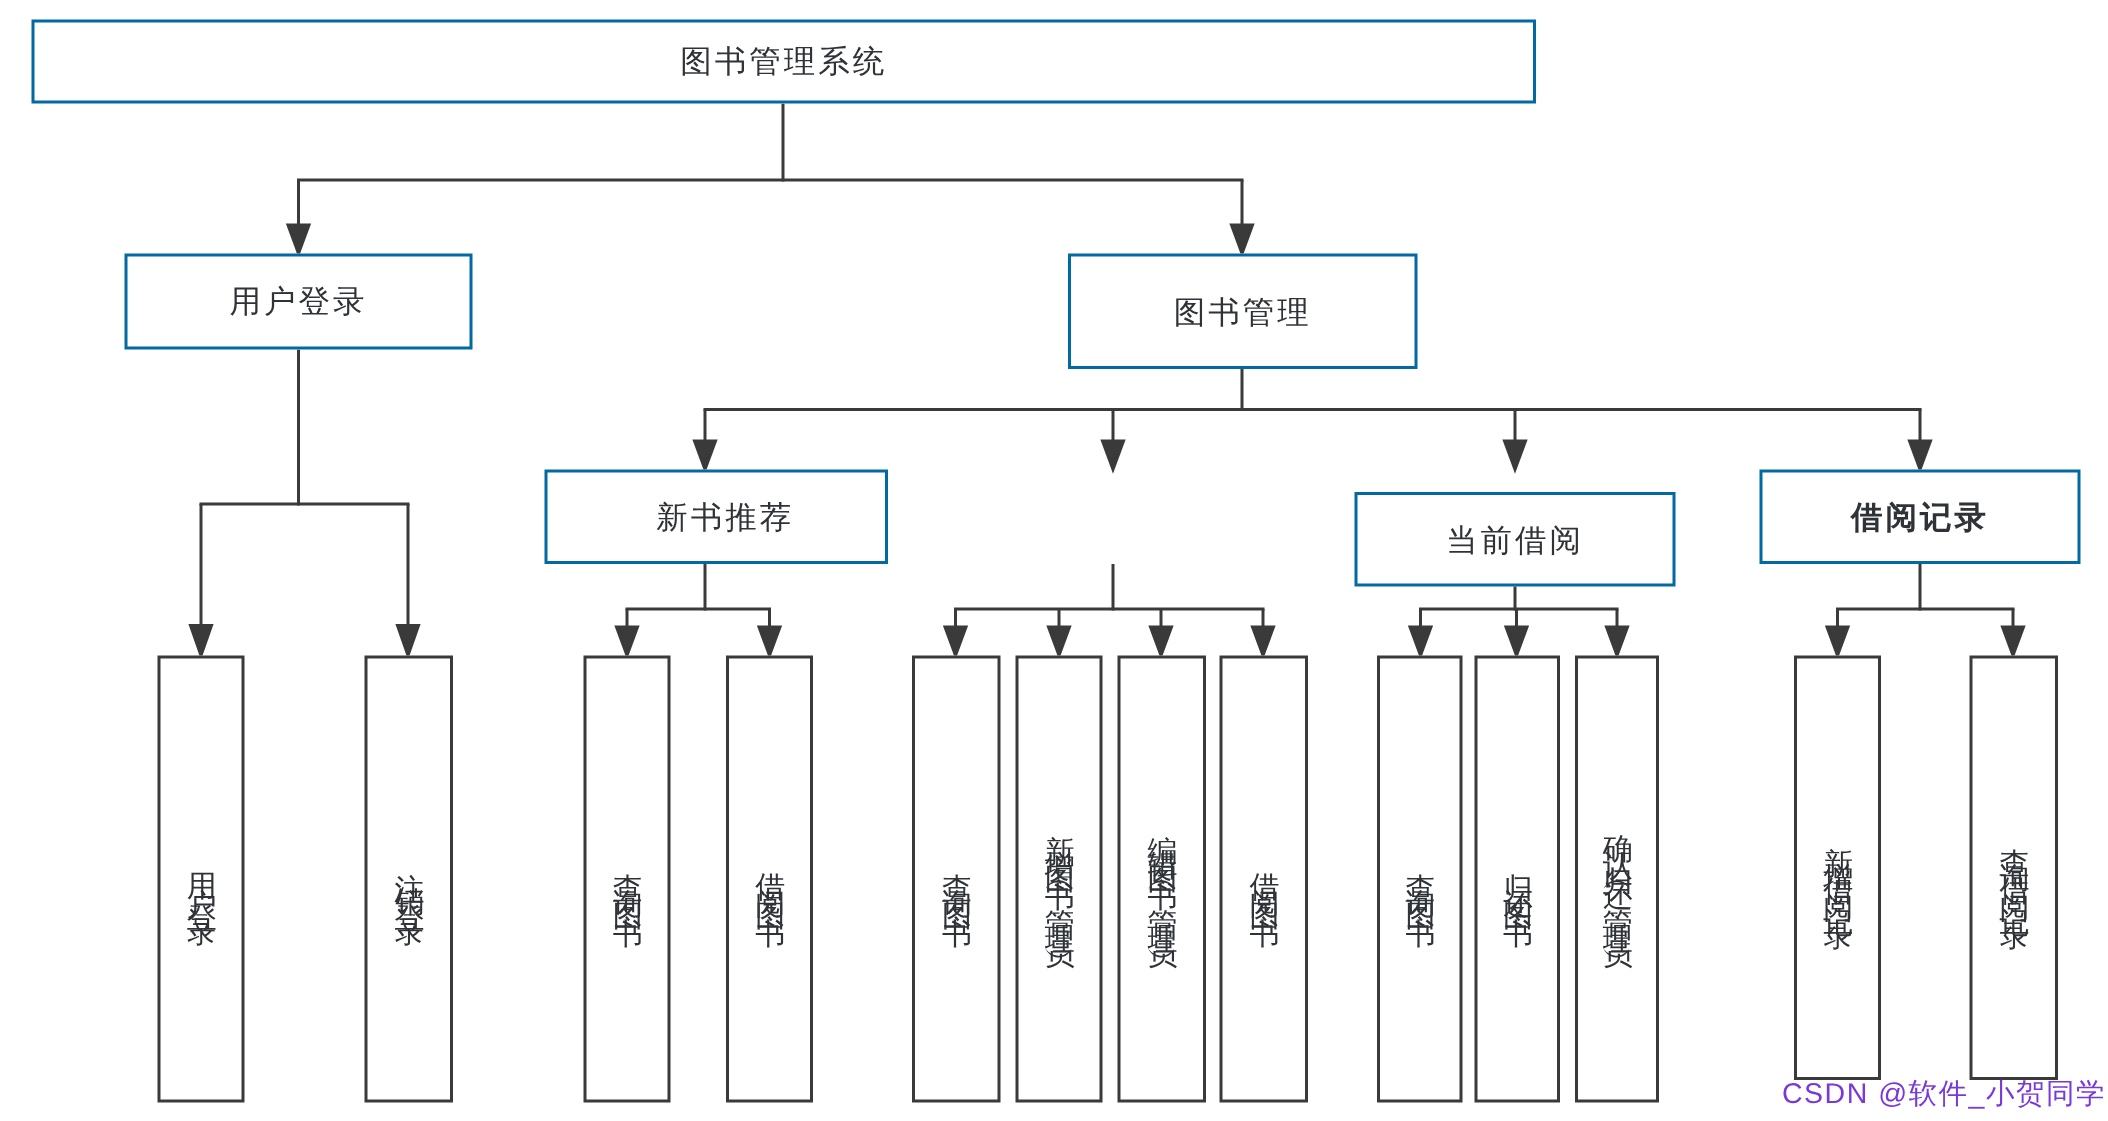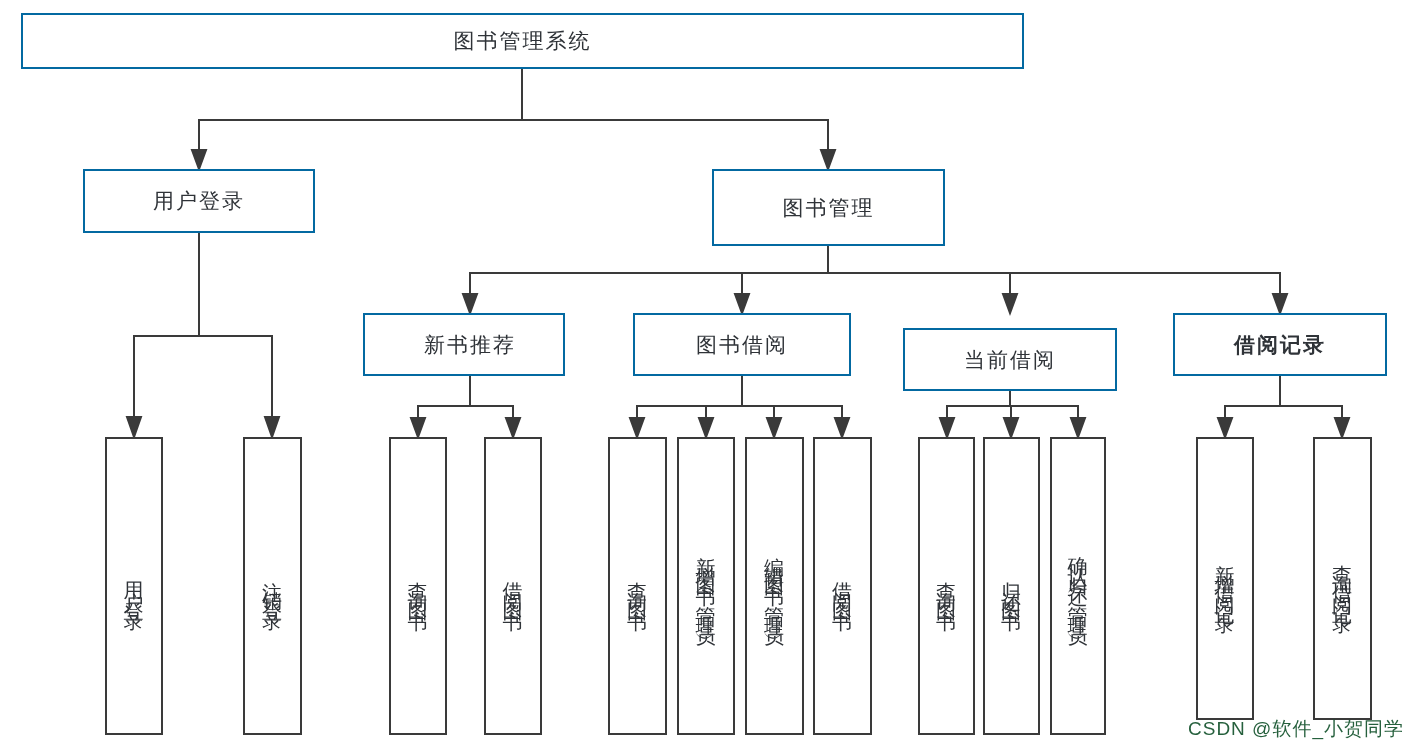--- a/index.html
+++ b/index.html
@@ -50,21 +50,21 @@
     z-index: 2;
     line-height: 1;
   }
   #watermark {
     position: absolute;
     left: 1188px;
     top: 716px;
     z-index: 5;
     font-size: 19px;
     letter-spacing: 1px;
-    color: #14532d;
+    color: #6d28d9;
     opacity: 0.92;
     white-space: nowrap;
   }
 </style>
 </head>
 <body>
 
 <div id="canvas">
 
   <svg id="wires" width="1405" height="747" viewBox="0 0 1405 747" stroke="#3a3a3a" stroke-width="2" fill="#3a3a3a">
@@ -127,22 +127,21 @@
     <polygon points="1218,418 1232,418 1225,437"></polygon>
     <line x1="1342" y1="406" x2="1342" y2="420"></line>
     <polygon points="1335,418 1349,418 1342,437"></polygon>
   </svg>
 
   <div class="hbox" style="left:21px; top:13px; width:1003px; height:56px;">图书管理系统</div>
 
   <div class="hbox" style="left:83px; top:169px; width:232px; height:64px;">用户登录</div>
   <div class="hbox" style="left:712px; top:169px; width:233px; height:77px;">图书管理</div>
 
-  <div class="hbox" style="left:363px; top:313px; width:202px; height:63px;padding-left:12px;">新书推荐</div>
-  <div class="hbox" style="left:633px; top:313px; width:218px; height:63px;">图书借阅</div>
+  <div class="hbox" style="left:363px; top:313px; width:229px; height:63px;padding-left:12px;">新书推荐</div>
   <div class="hbox" style="left:903px; top:328px; width:214px; height:63px;text-align:right;">当前借阅</div>
   <div class="hbox" style="left:1173px; top:313px; width:214px; height:63px;font-weight:bold;">借阅记录</div>
 
   <div class="vbox" style="left:105px; top:437px; width:58px; height:298px;">用户登录</div>
   <div class="vbox" style="left:243px; top:437px; width:59px; height:298px;">注销登录</div>
 
   <div class="vbox" style="left:389px; top:437px; width:58px; height:298px;">查询图书</div>
   <div class="vbox" style="left:484px; top:437px; width:58px; height:298px;">借阅图书</div>
 
   <div class="vbox" style="left:608px; top:437px; width:59px; height:298px;">查询图书</div>

